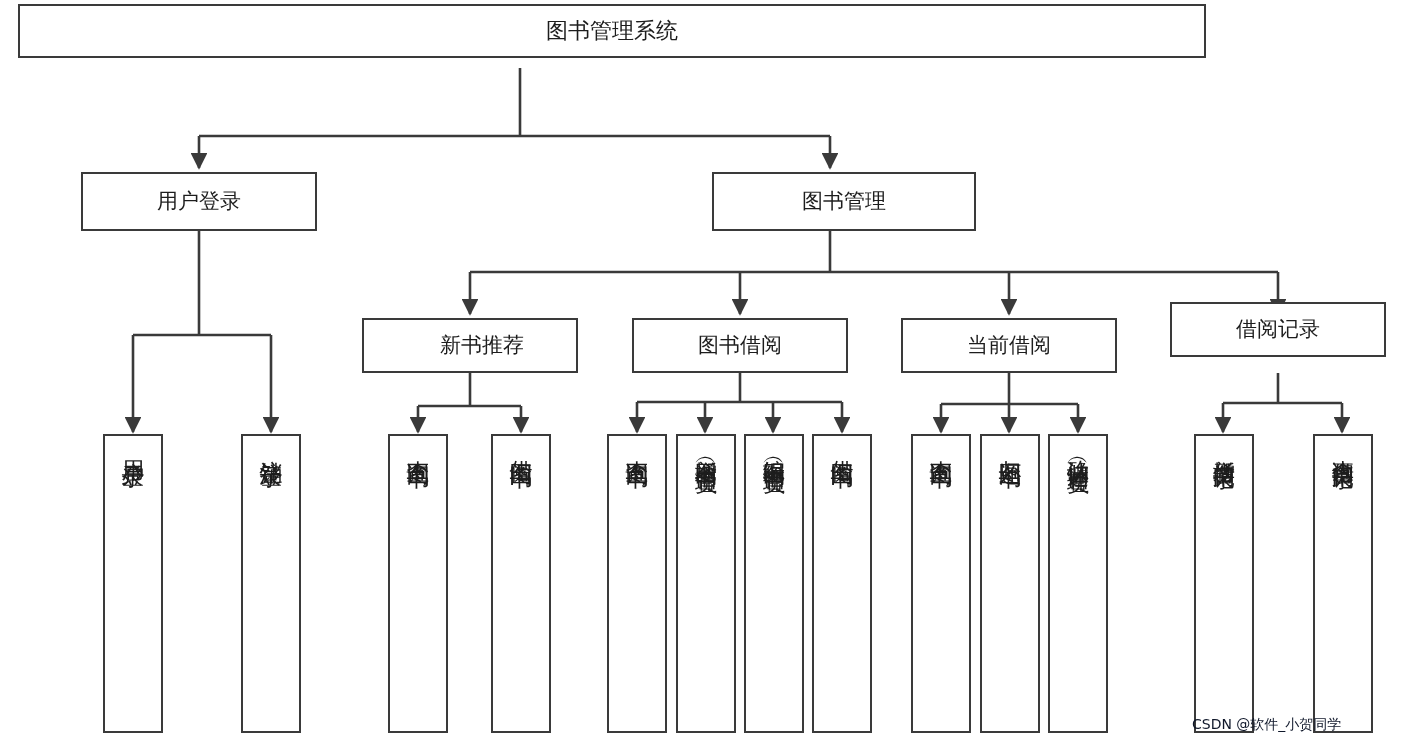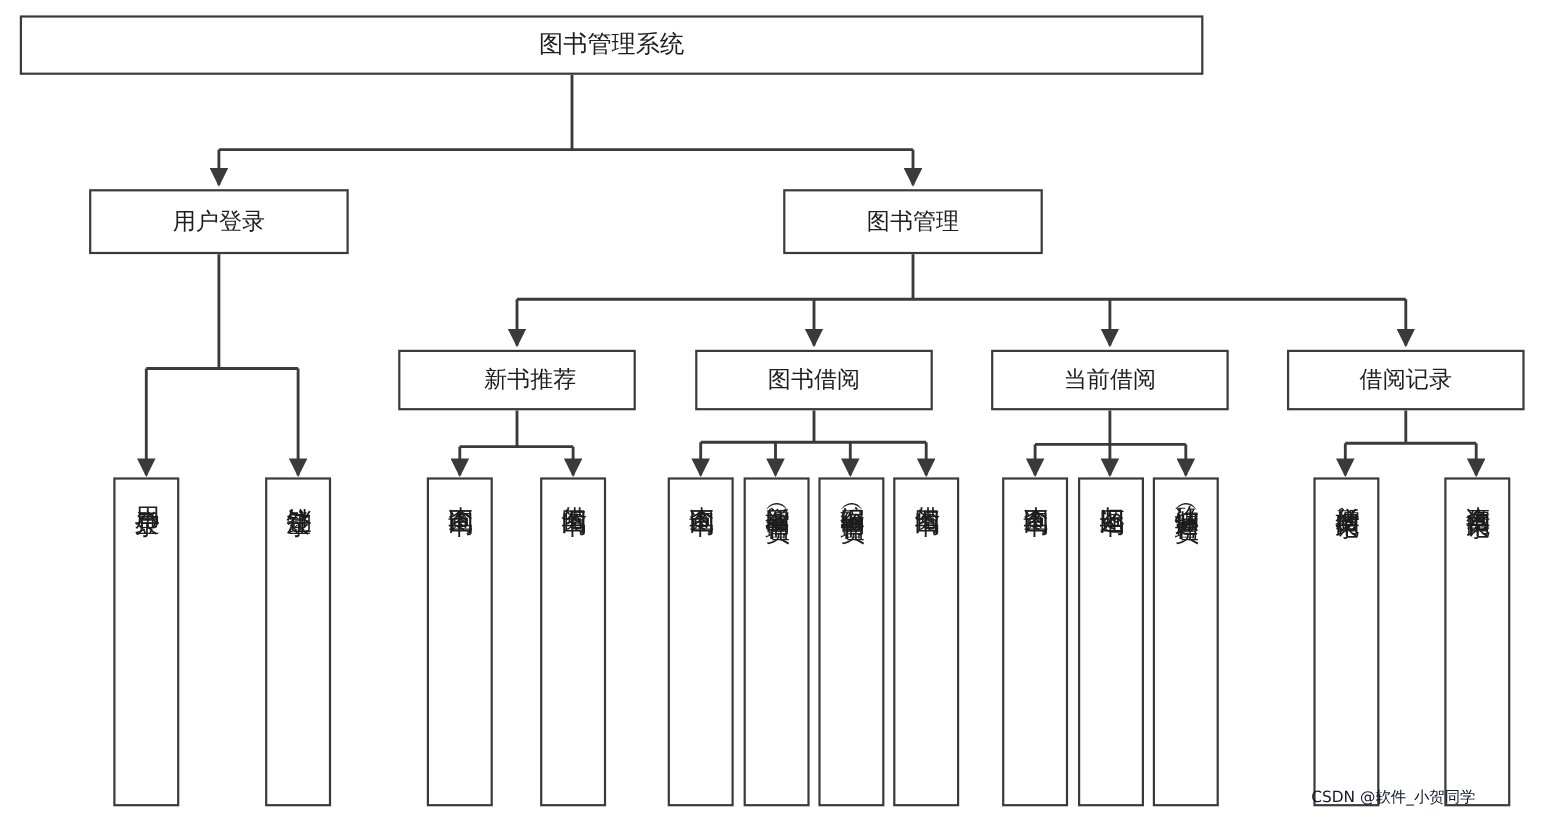--- a/index.html
+++ b/index.html
@@ -122,41 +122,41 @@
       <path d="M 1009 404 L 1009 432" marker-end="url(#arrow)"></path>
       <path d="M 1078 404 L 1078 432" marker-end="url(#arrow)"></path>
 
       <path d="M 1278 373 L 1278 403"></path>
       <path d="M 1223 403 L 1342 403"></path>
       <path d="M 1223 403 L 1223 432" marker-end="url(#arrow)"></path>
       <path d="M 1342 403 L 1342 432" marker-end="url(#arrow)"></path>
     </g>
   </svg>
 
-  <div class="node root h" style="left:18px; top:14px; width:1076px; height:54px;">
+  <div class="node root h" style="left:18px; top:4px; width:1188px; height:54px;">
     <span class="label">图书管理系统</span>
   </div>
 
   <div class="node h" style="left:81px; top:172px; width:236px; height:59px;">
     <span class="label">用户登录</span>
   </div>
-  <div class="node h" style="left:712px; top:172px; width:236px; height:59px;">
+  <div class="node h" style="left:712px; top:172px; width:264px; height:59px;">
     <span class="label">图书管理</span>
   </div>
 
   <div class="node h" style="left:362px; top:318px; width:216px; height:55px;padding-left:24px;">
     <span class="label">新书推荐</span>
   </div>
   <div class="node h" style="left:632px; top:318px; width:216px; height:55px;align-items:center;">
     <span class="label">图书借阅</span>
   </div>
   <div class="node h" style="left:901px; top:318px; width:216px; height:55px;">
     <span class="label">当前借阅</span>
   </div>
-  <div class="node h" style="left:1170px; top:318px; width:216px; height:55px;">
+  <div class="node h" style="left:1170px; top:302px; width:216px; height:55px;">
     <span class="label">借阅记录</span>
   </div>
 
   <div class="node v" style="left:103px; top:434px; width:60px; height:299px;">
     <span class="label">用户登录</span>
   </div>
   <div class="node v" style="left:241px; top:434px; width:60px; height:299px;">
     <span class="label">注销登录</span>
   </div>
 

